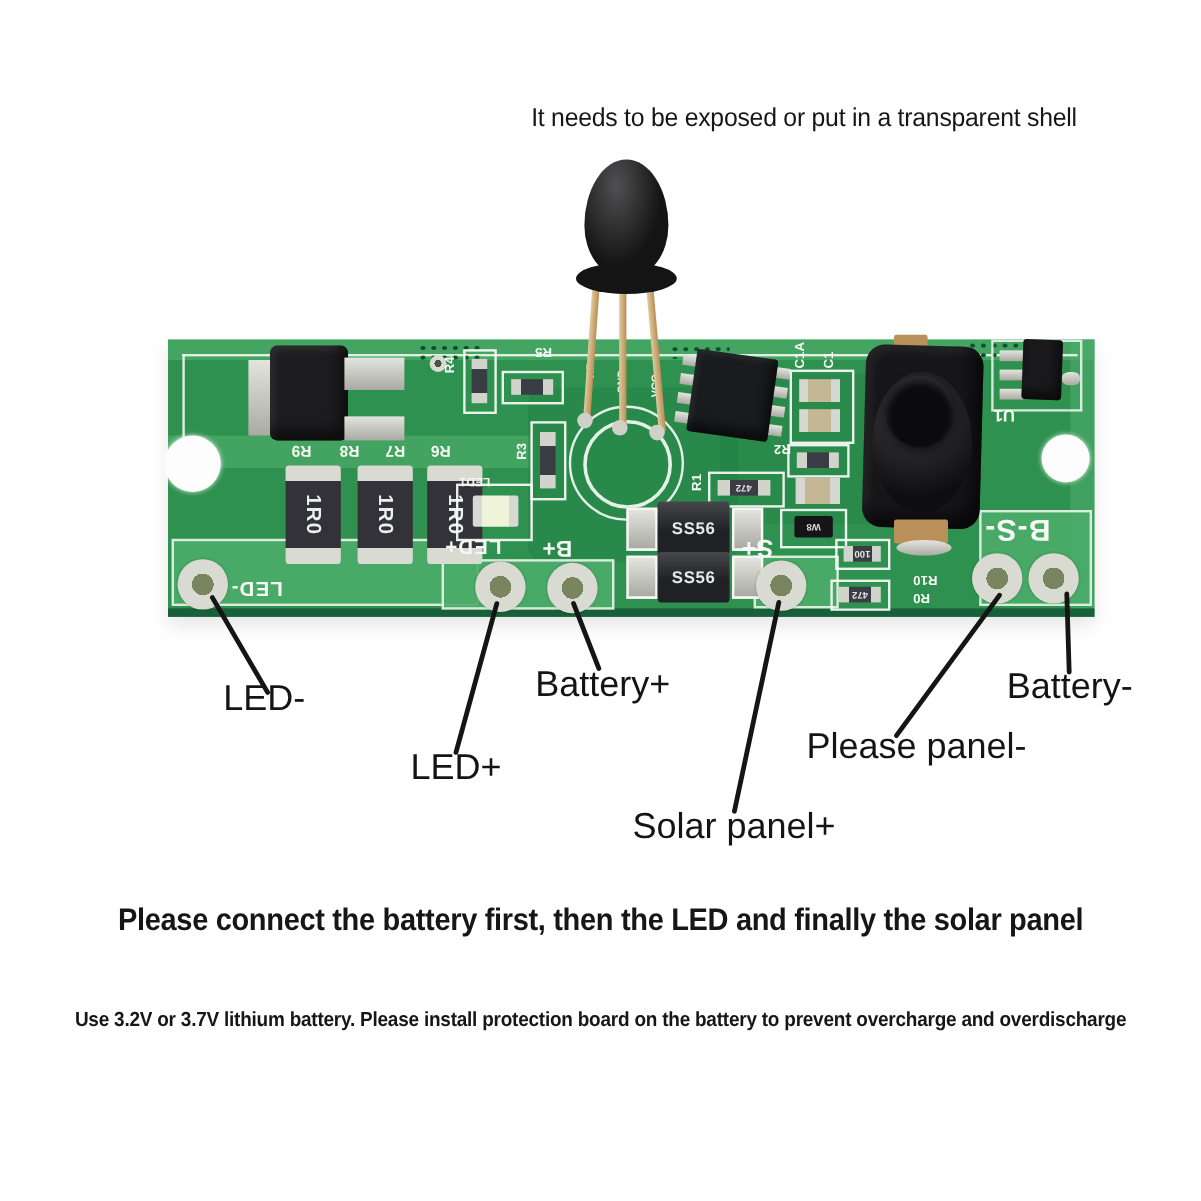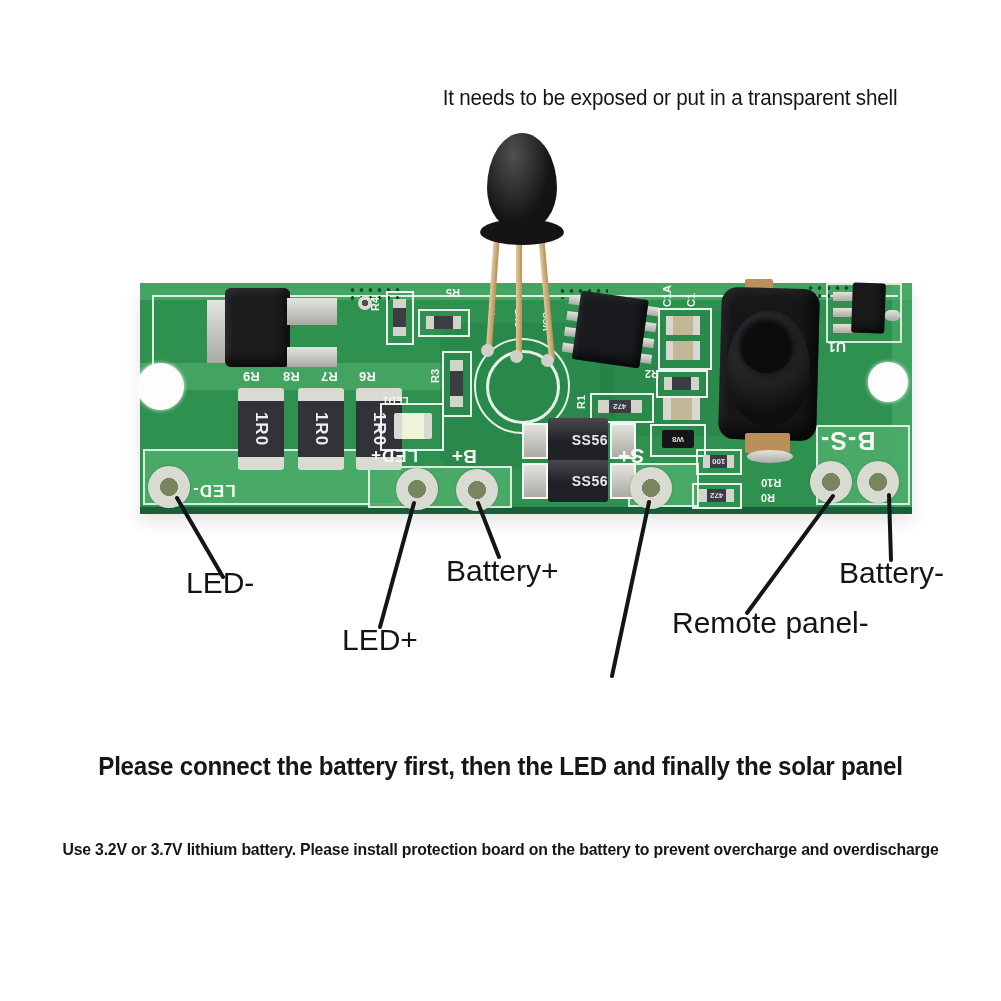--- a/index.html
+++ b/index.html
@@ -26,21 +26,21 @@
   .hole{position:absolute;border-radius:50%;background:#fdfdfd;box-shadow:0 0 4px rgba(255,255,255,.9);}
   .metal{background:linear-gradient(180deg,#e3e4de,#a9aaa3);}
   .smd-h{position:absolute;background:linear-gradient(90deg,#d2d4cc 0 24%,#3a3e44 24% 76%,#d2d4cc 76%);}
   .smd-v{position:absolute;background:linear-gradient(180deg,#d2d4cc 0 24%,#3a3e44 24% 76%,#d2d4cc 76%);}
   .cap-h{position:absolute;background:linear-gradient(90deg,#d6d7d0 0 22%,#c4b795 22% 78%,#d6d7d0 78%);}
   .dots{position:absolute;background-image:radial-gradient(#0d4f28 1.7px,transparent 2.2px);background-size:9px 8px;}
   .resbig{position:absolute;width:46px;height:82px;background:linear-gradient(180deg,#d9dad2 0 13px,#323238 13px 69px,#d9dad2 69px);
           border-radius:3px;display:flex;align-items:center;justify-content:center;}
   .resbig span{color:#eceff0;font-weight:700;font-size:17px;transform:rotate(90deg);letter-spacing:1px;}
   .ss56{position:absolute;width:60px;border-radius:3px;background:linear-gradient(180deg,#46484c,#1f2124 55%);
-        display:flex;align-items:center;justify-content:flex-end;}
+        display:flex;align-items:center;justify-content:center;}
   .ss56 span{color:#e6e8e9;font-weight:700;font-size:14px;letter-spacing:.5px;}
   svg{position:absolute;left:0;top:0;}
 </style>
 </head>
 <body>
 
 <div class="canvas">
 
   <div class="abs note1" style="left:320px;top:86px;width:700px;">It needs to be exposed or put in a transparent shell</div>
 
@@ -223,19 +223,20 @@
       <line x1="478" y1="503" x2="499" y2="557"></line>
       <line x1="649" y1="502" x2="612" y2="676"></line>
       <line x1="833" y1="496" x2="747" y2="613"></line>
       <line x1="889" y1="495" x2="891" y2="560"></line>
     </g>
   </svg>
 
   <div class="callout-label" style="left:186px;top:566px;">LED-</div>
   <div class="callout-label" style="left:342px;top:623px;">LED+</div>
   <div class="callout-label" style="left:446px;top:554px;">Battery+</div>
-  <div class="callout-label" style="left:672px;top:606px;">Remote panel-</div>
+  <div class="callout-label" style="left:527px;top:672px;">Solar panel+</div>
+  <div class="callout-label" style="left:672px;top:606px;">Please panel-</div>
   <div class="callout-label" style="left:839px;top:556px;">Battery-</div>
 
   <div class="abs instr1" style="left:0;top:751px;">Please connect the battery first, then the LED and finally the solar panel</div>
   <div class="abs instr2" style="left:0;top:840px;">Use 3.2V or 3.7V lithium battery. Please install protection board on the battery to prevent overcharge and overdischarge</div>
 
 </div>
 
 </body></html>

